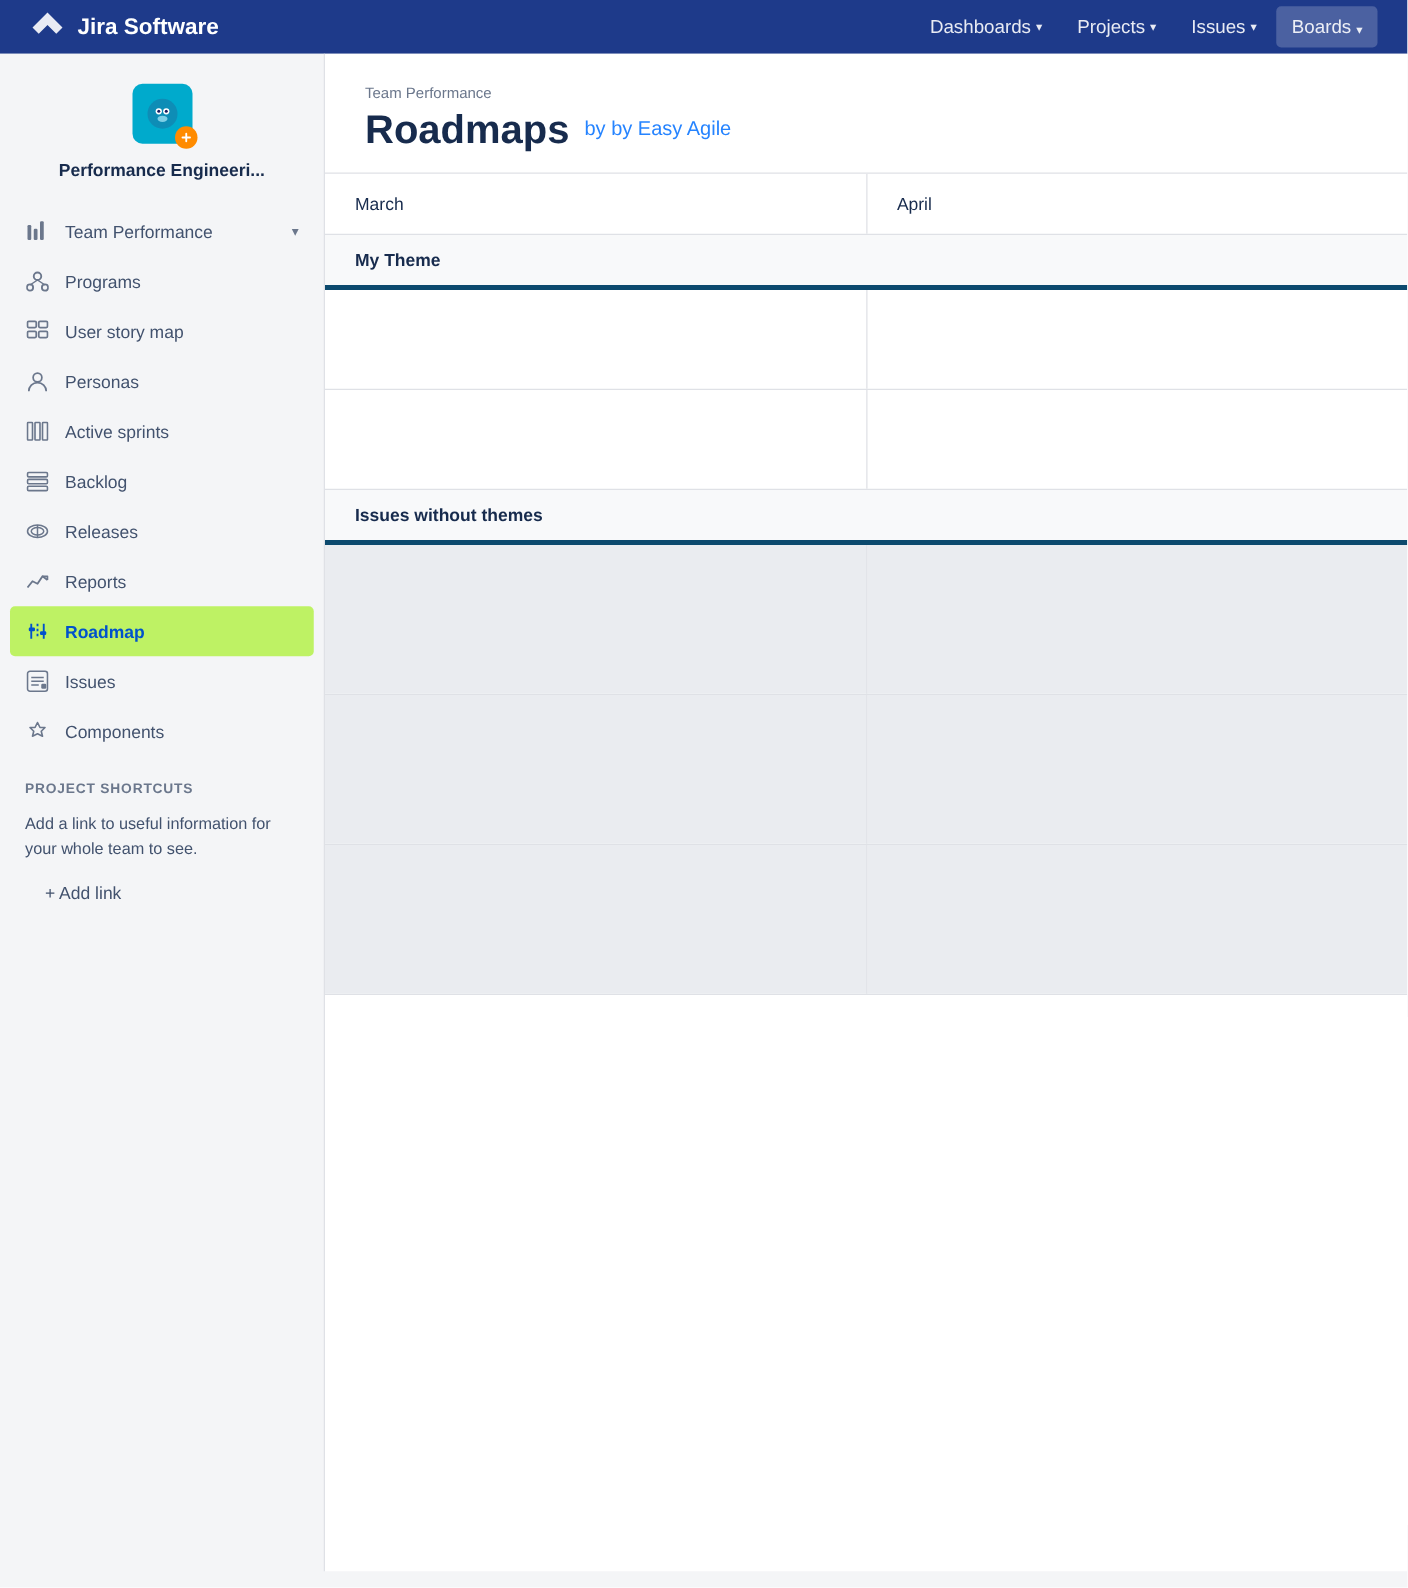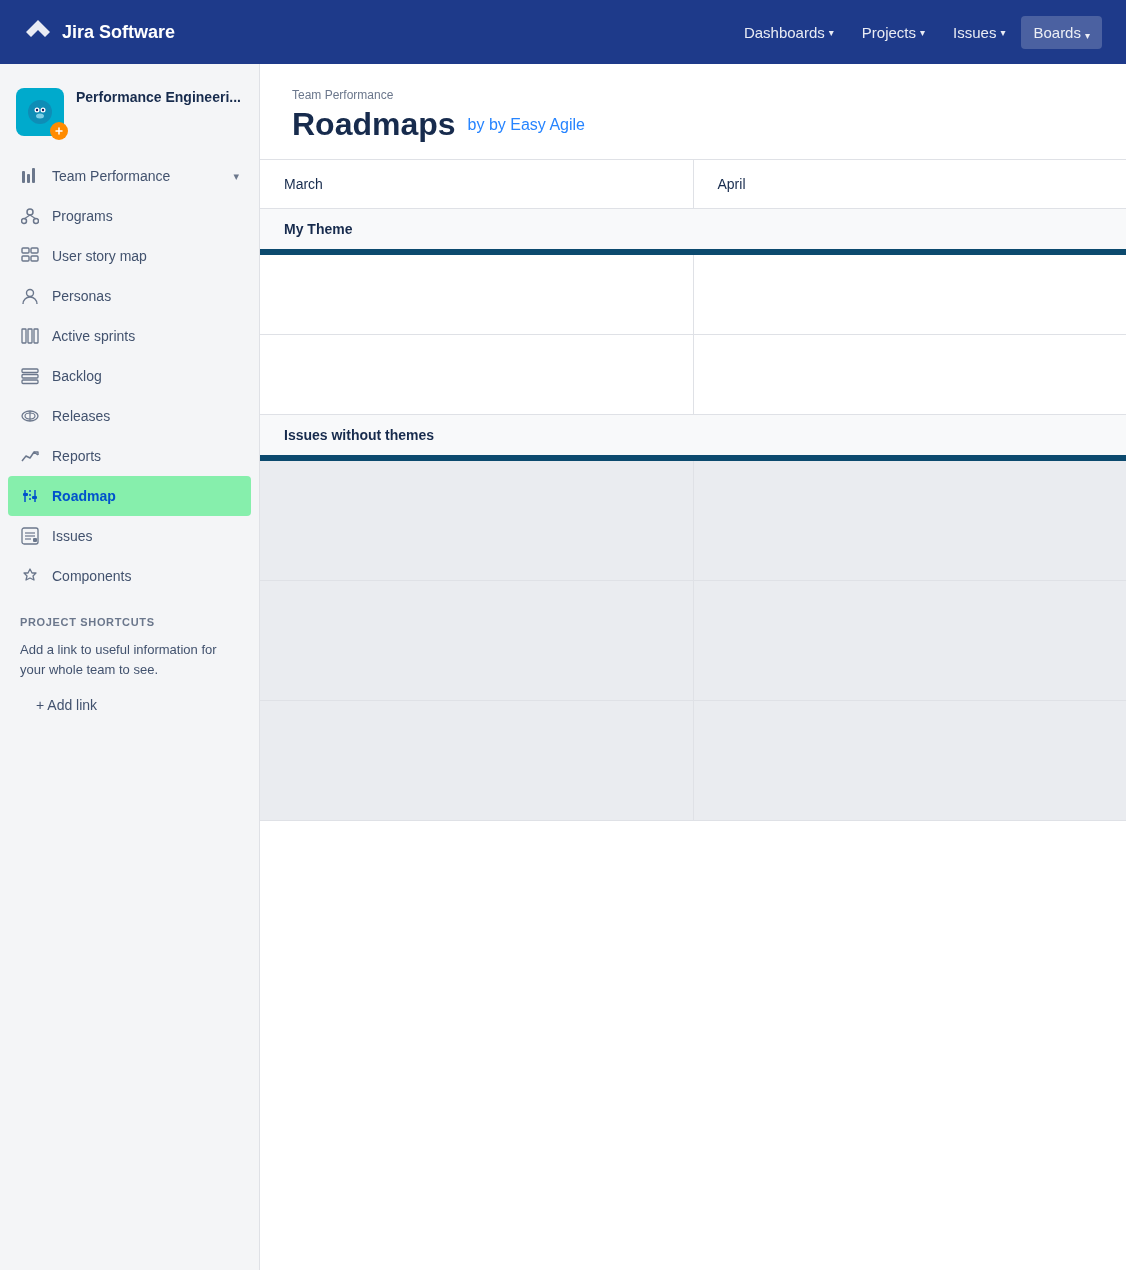--- a/index.html
+++ b/index.html
@@ -1,21 +1,21 @@
 <!DOCTYPE html>
 <html><head>
   <meta charset="utf-8">
   <style>
     * { box-sizing: border-box; margin: 0; padding: 0; }
     body { font-family: -apple-system, BlinkMacSystemFont, 'Segoe UI', sans-serif; background: #f4f5f7; width: 1126px; min-height: 1270px; }
 
     
     .topnav {
       background: #1e3a8a;
-      height: 64px;
+      height: 43px;
       display: flex;
       align-items: center;
       padding: 0 24px;
       gap: 32px;
     }
     .topnav-logo {
       display: flex;
       align-items: center;
       gap: 10px;
       color: white;
@@ -53,23 +53,24 @@
     .sidebar {
       width: 260px;
       background: #f4f5f7;
       border-right: 1px solid #dfe1e6;
       padding: 16px 0;
       overflow-y: auto;
       flex-shrink: 0;
     }
     .project-header {
       display: flex;
-      align-items: flex-start;
+      align-items: center;
       gap: 12px;
       padding: 8px 16px 20px;
+      flex-direction: column;
     }
     .project-avatar {
       width: 48px;
       height: 48px;
       border-radius: 8px;
       background: #00aacc;
       display: flex;
       align-items: center;
       justify-content: center;
       position: relative;
@@ -103,21 +104,21 @@
       align-items: center;
       gap: 12px;
       padding: 10px 12px;
       border-radius: 4px;
       cursor: pointer;
       color: #42526e;
       font-size: 14px;
       font-weight: 400;
     }
     .sidebar-item.active {
-      background: #86efac;
+      background: #bef264;
       color: #0052cc;
       font-weight: 600;
     }
     .sidebar-item-icon {
       width: 20px;
       height: 20px;
       display: flex;
       align-items: center;
       justify-content: center;
       flex-shrink: 0;
@@ -198,21 +199,21 @@
       border-right: 1px solid #dfe1e6;
     }
     .roadmap-month:last-child { border-right: none; }
 
     .roadmap-section-header {
       background: #f8f9fa;
       padding: 12px 24px;
       font-size: 14px;
       font-weight: 600;
       color: #172b4d;
-      border-bottom: 6px solid #0c4a6e;
+      border-bottom: 4px solid #0c4a6e;
     }
     .roadmap-row {
       display: flex;
       border-bottom: 1px solid #dfe1e6;
       min-height: 80px;
     }
     .roadmap-cell {
       flex: 1;
       border-right: 1px solid #dfe1e6;
     }

